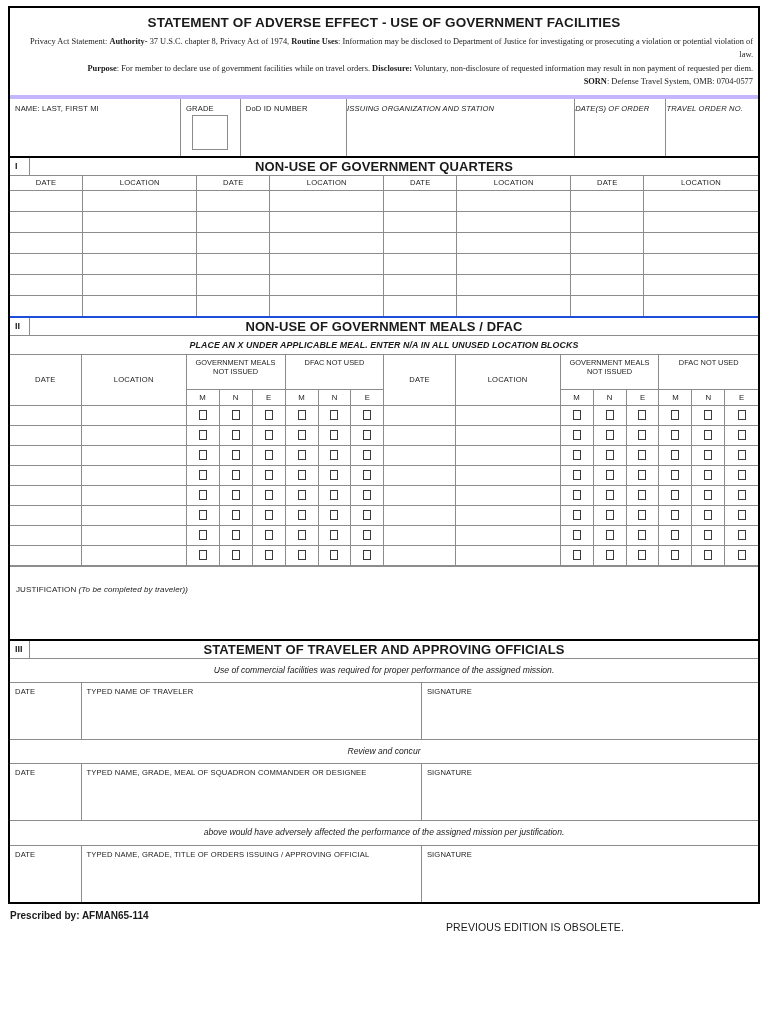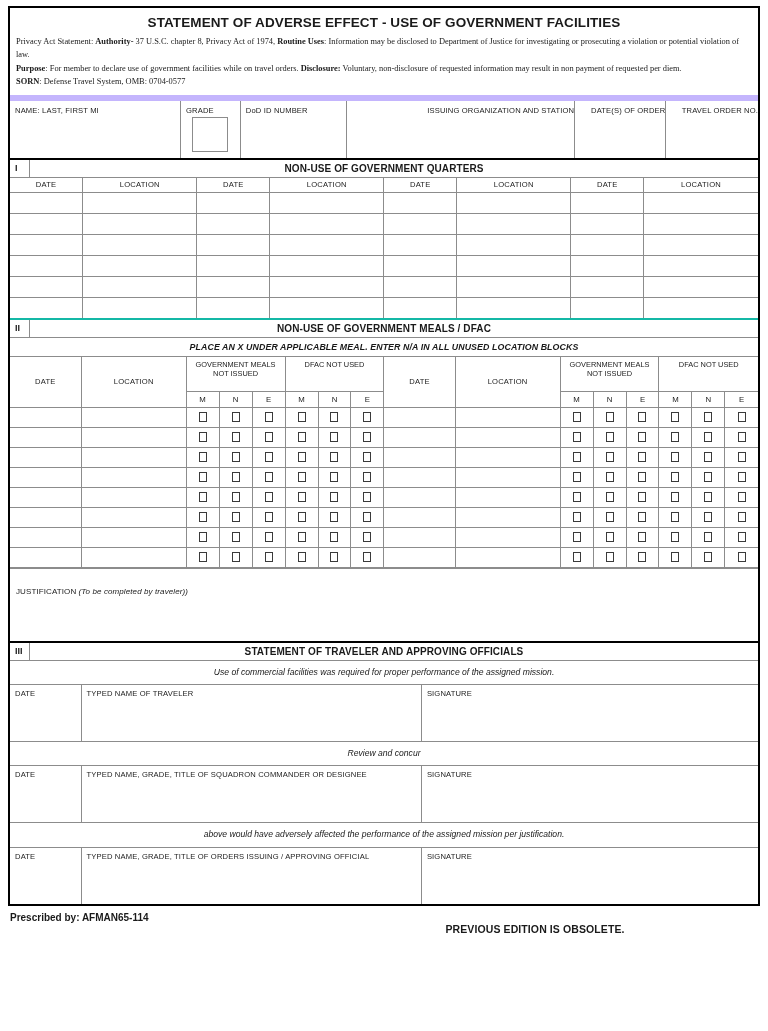--- a/index.html
+++ b/index.html
@@ -38,34 +38,35 @@
 
   
   .form-frame {
     border: 2px solid #000;
     width: 100%;
     box-sizing: border-box;
   }
 
   
   .title-block {
-    border-bottom: 6px solid #c4b5fd;
+    border-bottom: 4px solid #c4b5fd;
   }
   .form-title {
     text-align: center;
     font-size: 13.5px;
     font-weight: bold;
     letter-spacing: .1px;
     padding: 7px 4px 6px 4px;
   }
   .privacy {
-    padding: 0 5px 5px 6px;
+    padding: 0 5px 5px 20px;
     font-size: 8.4px;
     line-height: 1.52;
     font-family: "Liberation Serif", serif;
+    text-align: right;
   }
   .privacy p { margin: 0 0 1px 0; }
   .privacy b { font-weight: bold; }
 
   
   .ident-table { border-bottom: 2px solid #000; }
   .ident-table td {
     border-top: none;
     border-bottom: none;
     height: 57px;
@@ -73,51 +74,51 @@
   }
   .ident-table td:first-child { border-left: none; }
   .ident-table td:last-child { border-right: none; }
   .fld-label {
     font-size: 7.6px;
     padding: 5px 0 0 5px;
     display: block;
     letter-spacing: .15px;
     white-space: nowrap;
   }
-  .fld-label.centered { text-align: right; padding-left: 0; }
+  .fld-label.centered { text-align: left; padding-left: 0; font-style: italic; }
   .grade-box {
     width: 34px;
     height: 33px;
     border: 1px solid #8c8c8c;
     margin: 2px auto 0 auto;
   }
 
   
   .section-bar {
     display: flex;
     align-items: center;
     border-bottom: 1px solid #8c8c8c;
     height: 17px;
     position: relative;
   }
-  .section-bar.thick-top { border-top: 2px solid #14b8a6; }
+  .section-bar.thick-top { border-top: 2px solid #1d4ed8; }
   .sec-num {
     width: 20px;
     font-size: 9px;
     font-weight: bold;
     padding-left: 5px;
     border-right: 1px solid #8c8c8c;
     height: 100%;
     line-height: 17px;
     box-sizing: border-box;
   }
   .sec-title {
     flex: 1;
     text-align: center;
-    font-size: 10px;
+    font-size: 13px;
     font-weight: bold;
     line-height: 17px;
     letter-spacing: .1px;
     padding-right: 20px;
   }
   .sec-subtitle {
     text-align: center;
     font-size: 8.8px;
     font-style: italic;
     font-weight: bold;
@@ -220,21 +221,20 @@
     font-weight: bold;
     line-height: 1.45;
     width: 300px;
   }
   .footer-center {
     flex: 1;
     text-align: center;
     font-size: 10.5px;
     padding-top: 12px;
     letter-spacing: .1px;
-    font-weight: bold;
   }
 </style>
 </head>
 <body>
 
 <div class="page">
 
   <div class="form-frame">
 
     <div class="title-block">
@@ -805,21 +805,21 @@
           <col style="width:9.5%">
           <col style="width:45.5%">
           <col style="width:45.0%">
         </colgroup>
       <tbody>
           <tr>
         <td class="sig-cell">
           <span class="fld-label">DATE</span>
         </td>
         <td class="sig-cell">
-          <span class="fld-label">TYPED NAME, GRADE, TITLE OF SQUADRON COMMANDER OR DESIGNEE</span>
+          <span class="fld-label">TYPED NAME, GRADE, MEAL OF SQUADRON COMMANDER OR DESIGNEE</span>
         </td>
         <td class="sig-cell">
           <span class="fld-label">SIGNATURE</span>
         </td>
       </tr>
     </tbody>
       </table>
 
     <div class="stmt-line">
       <div>above would have adversely affected the performance of the assigned mission per justification.</div>

